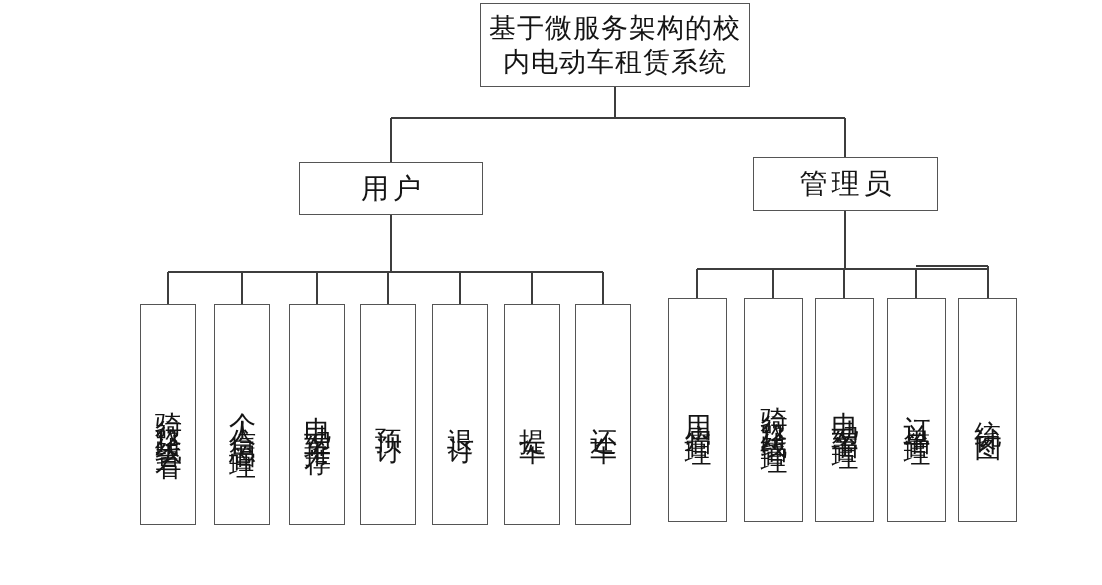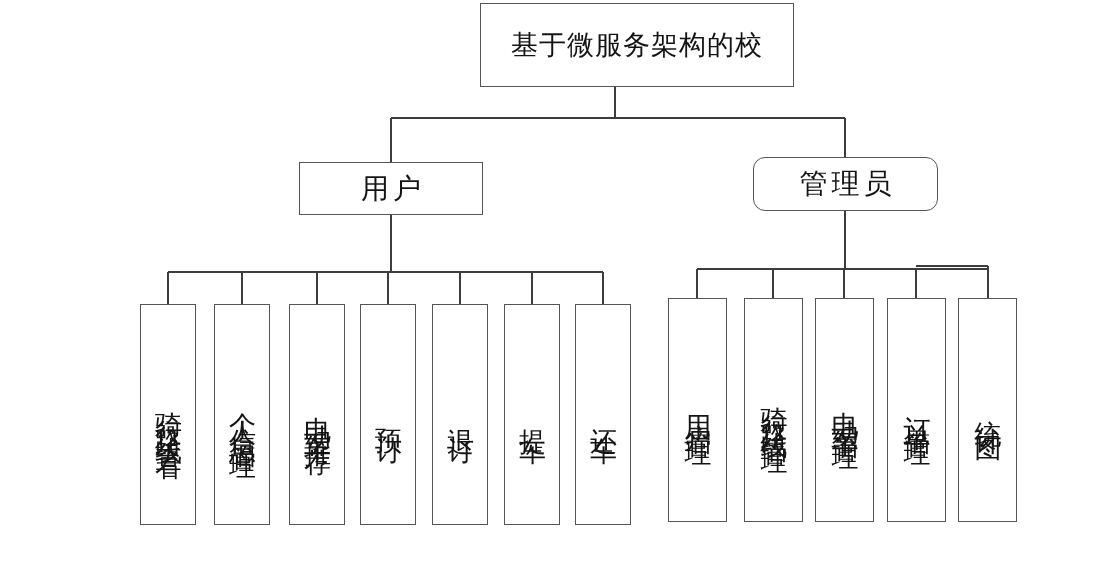--- a/index.html
+++ b/index.html
@@ -22,28 +22,28 @@
     background: #ffffff;
     border: 1.5px solid #555555;
     box-sizing: border-box;
     display: flex;
     align-items: center;
     justify-content: center;
     text-align: center;
   }
   .root-box {
     left: 480px; top: 3px;
-    width: 314px; height: 84px;
+    width: 270px; height: 84px;
     font-size: 27px;
     line-height: 34px;
     letter-spacing: 1px;
   }
   .branch-box { font-size: 28px; letter-spacing: 4px; text-indent: 4px; }
   .branch-user  { left: 299px; top: 162px; width: 184px; height: 53px; }
-  .branch-admin { left: 753px; top: 157px; width: 185px; height: 54px; border-radius: 12px; }
+  .branch-admin { left: 753px; top: 157px; width: 185px; height: 54px; }
   .leaf-box { font-size: 27px; }
   .leaf-box .vtext {
     writing-mode: vertical-rl;
     text-orientation: upright;
     letter-spacing: 8px;
     line-height: 1;
     display: block;
   }
   .leaf-user  { top: 304px; width: 56px; height: 221px; }
   .leaf-admin { top: 298px; width: 59px; height: 224px; }
@@ -88,20 +88,21 @@
       <path d="M773,269 V299"></path>
       <path d="M844,269 V299"></path>
       <path d="M916,269 V299"></path>
       <path d="M988,266 V299"></path>
     </g>
   </svg>
 
   <div class="box root-box">
     <div>
       <div>基于微服务架构的校</div>
+      <div>内电动车租赁系统</div>
     </div>
   </div>
 
   <div class="box branch-box branch-user">
     <span>用户</span>
   </div>
   <div class="box branch-box branch-admin">
     <span>管理员</span>
   </div>
 

